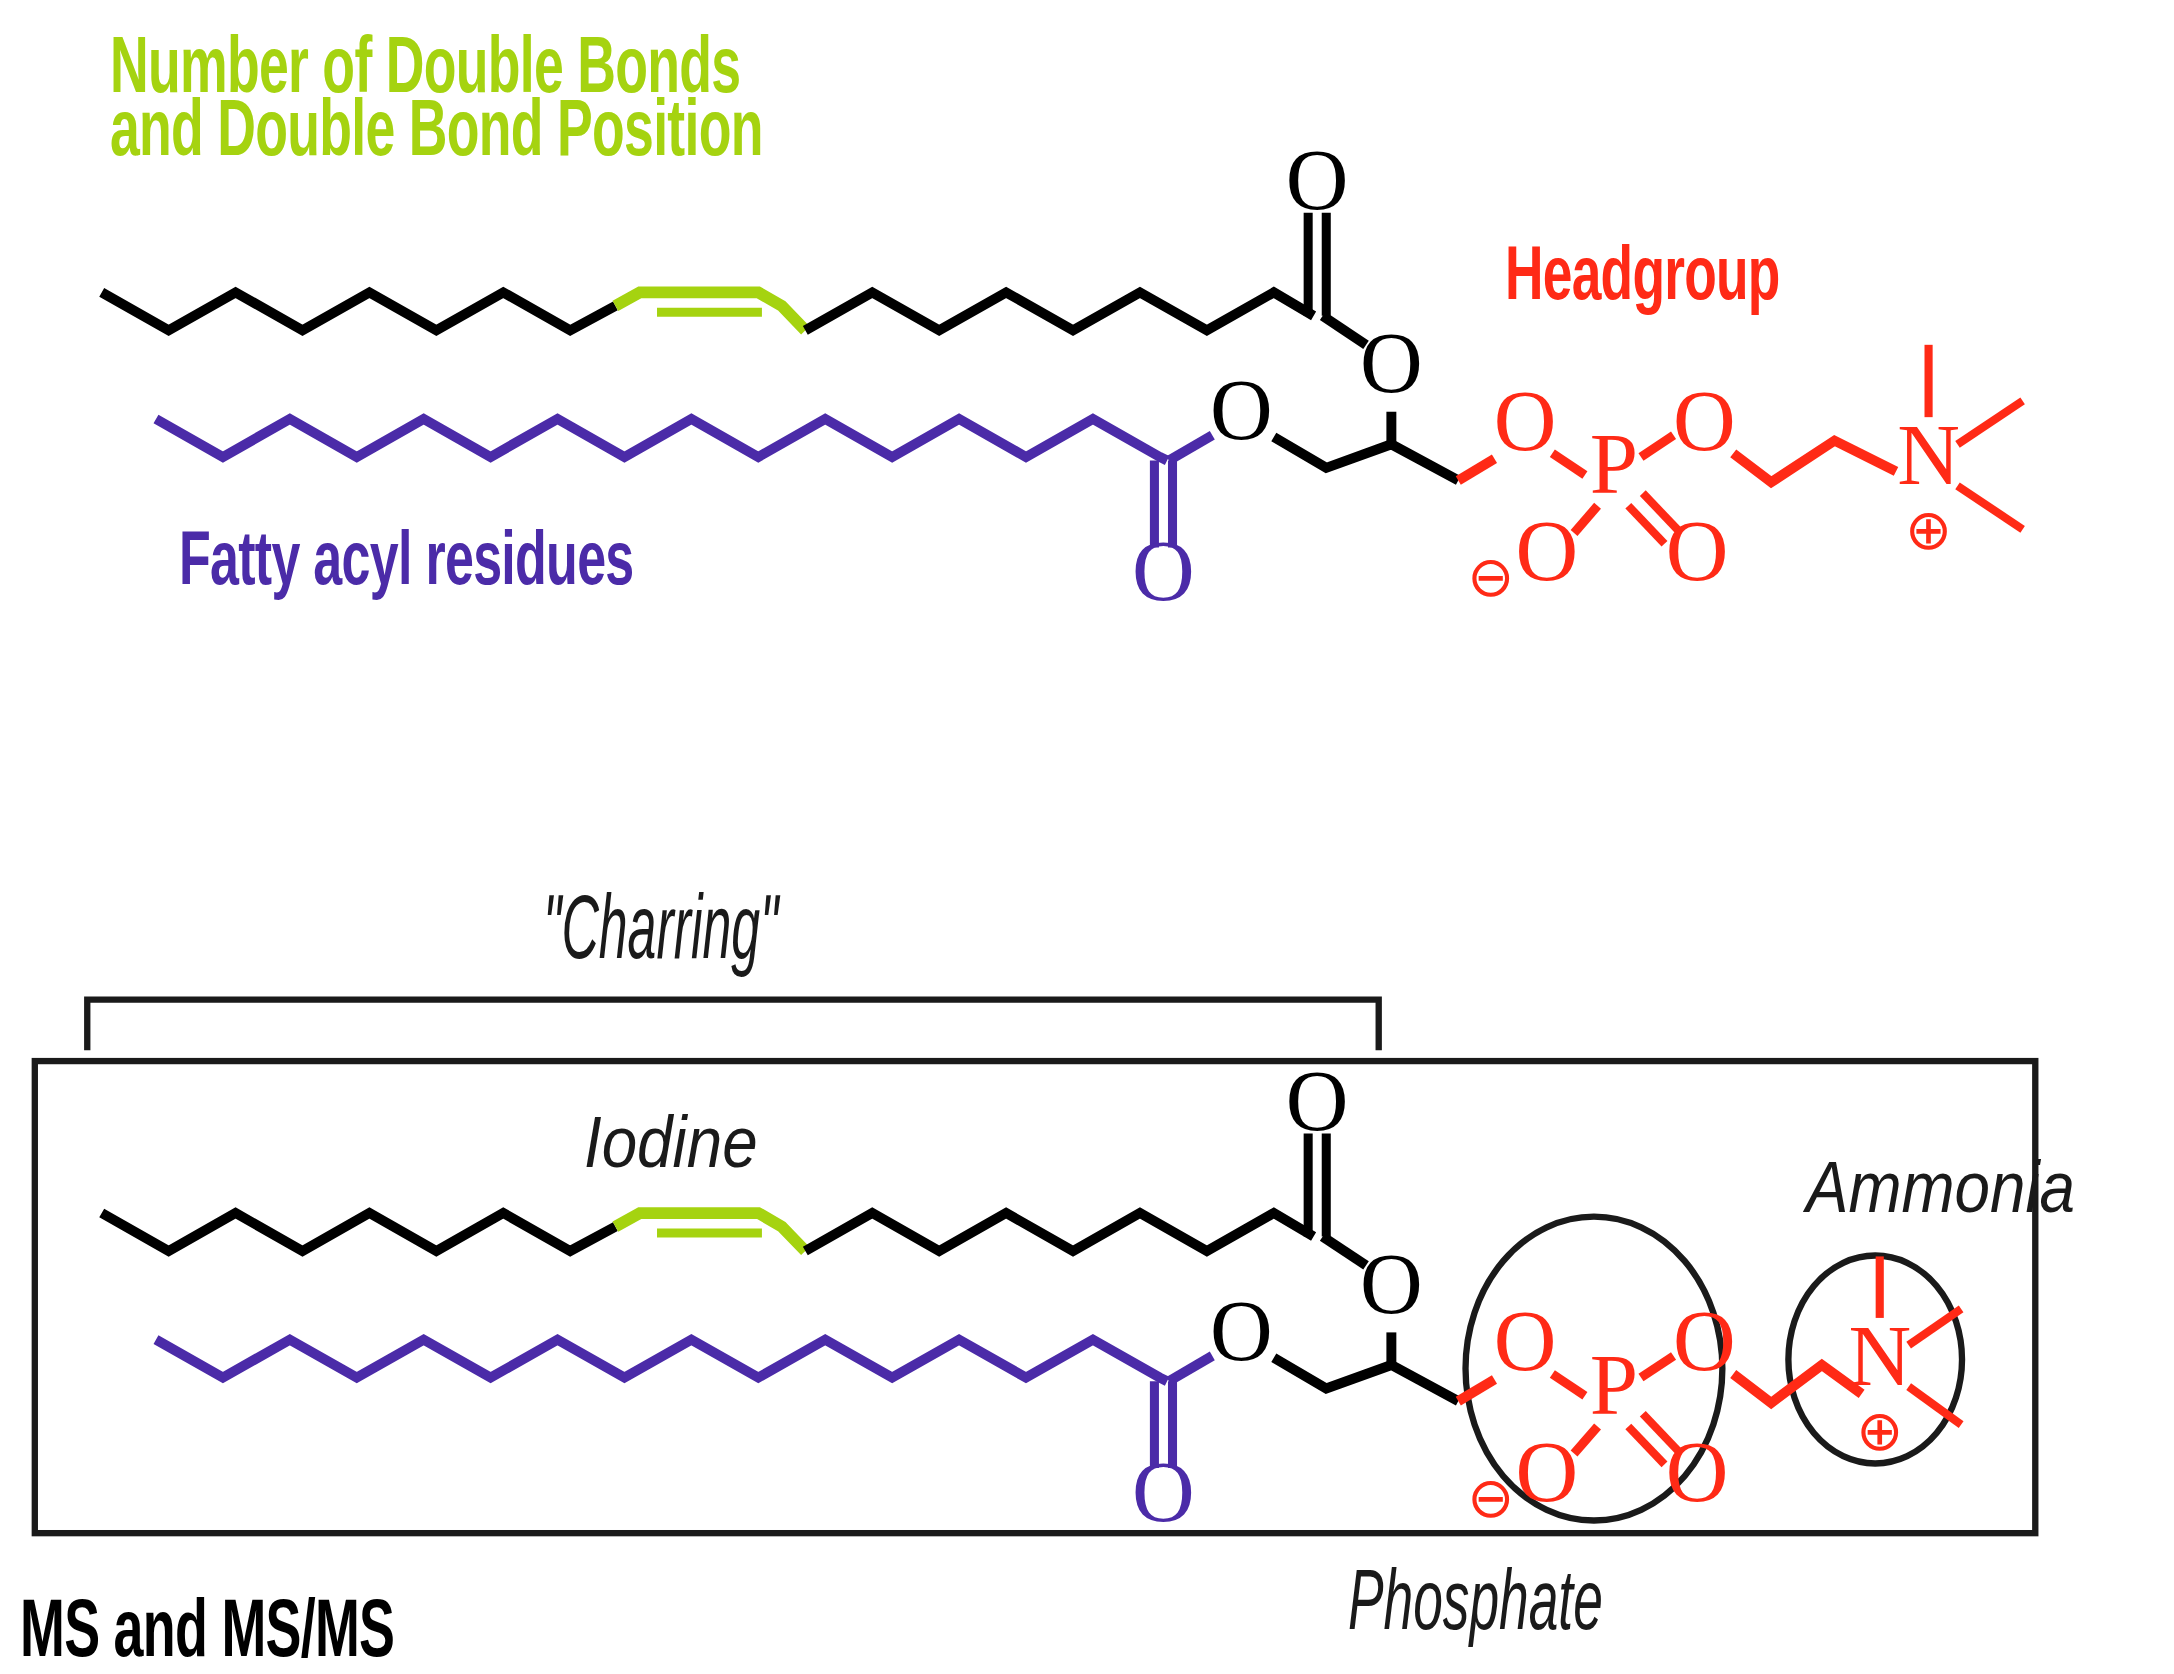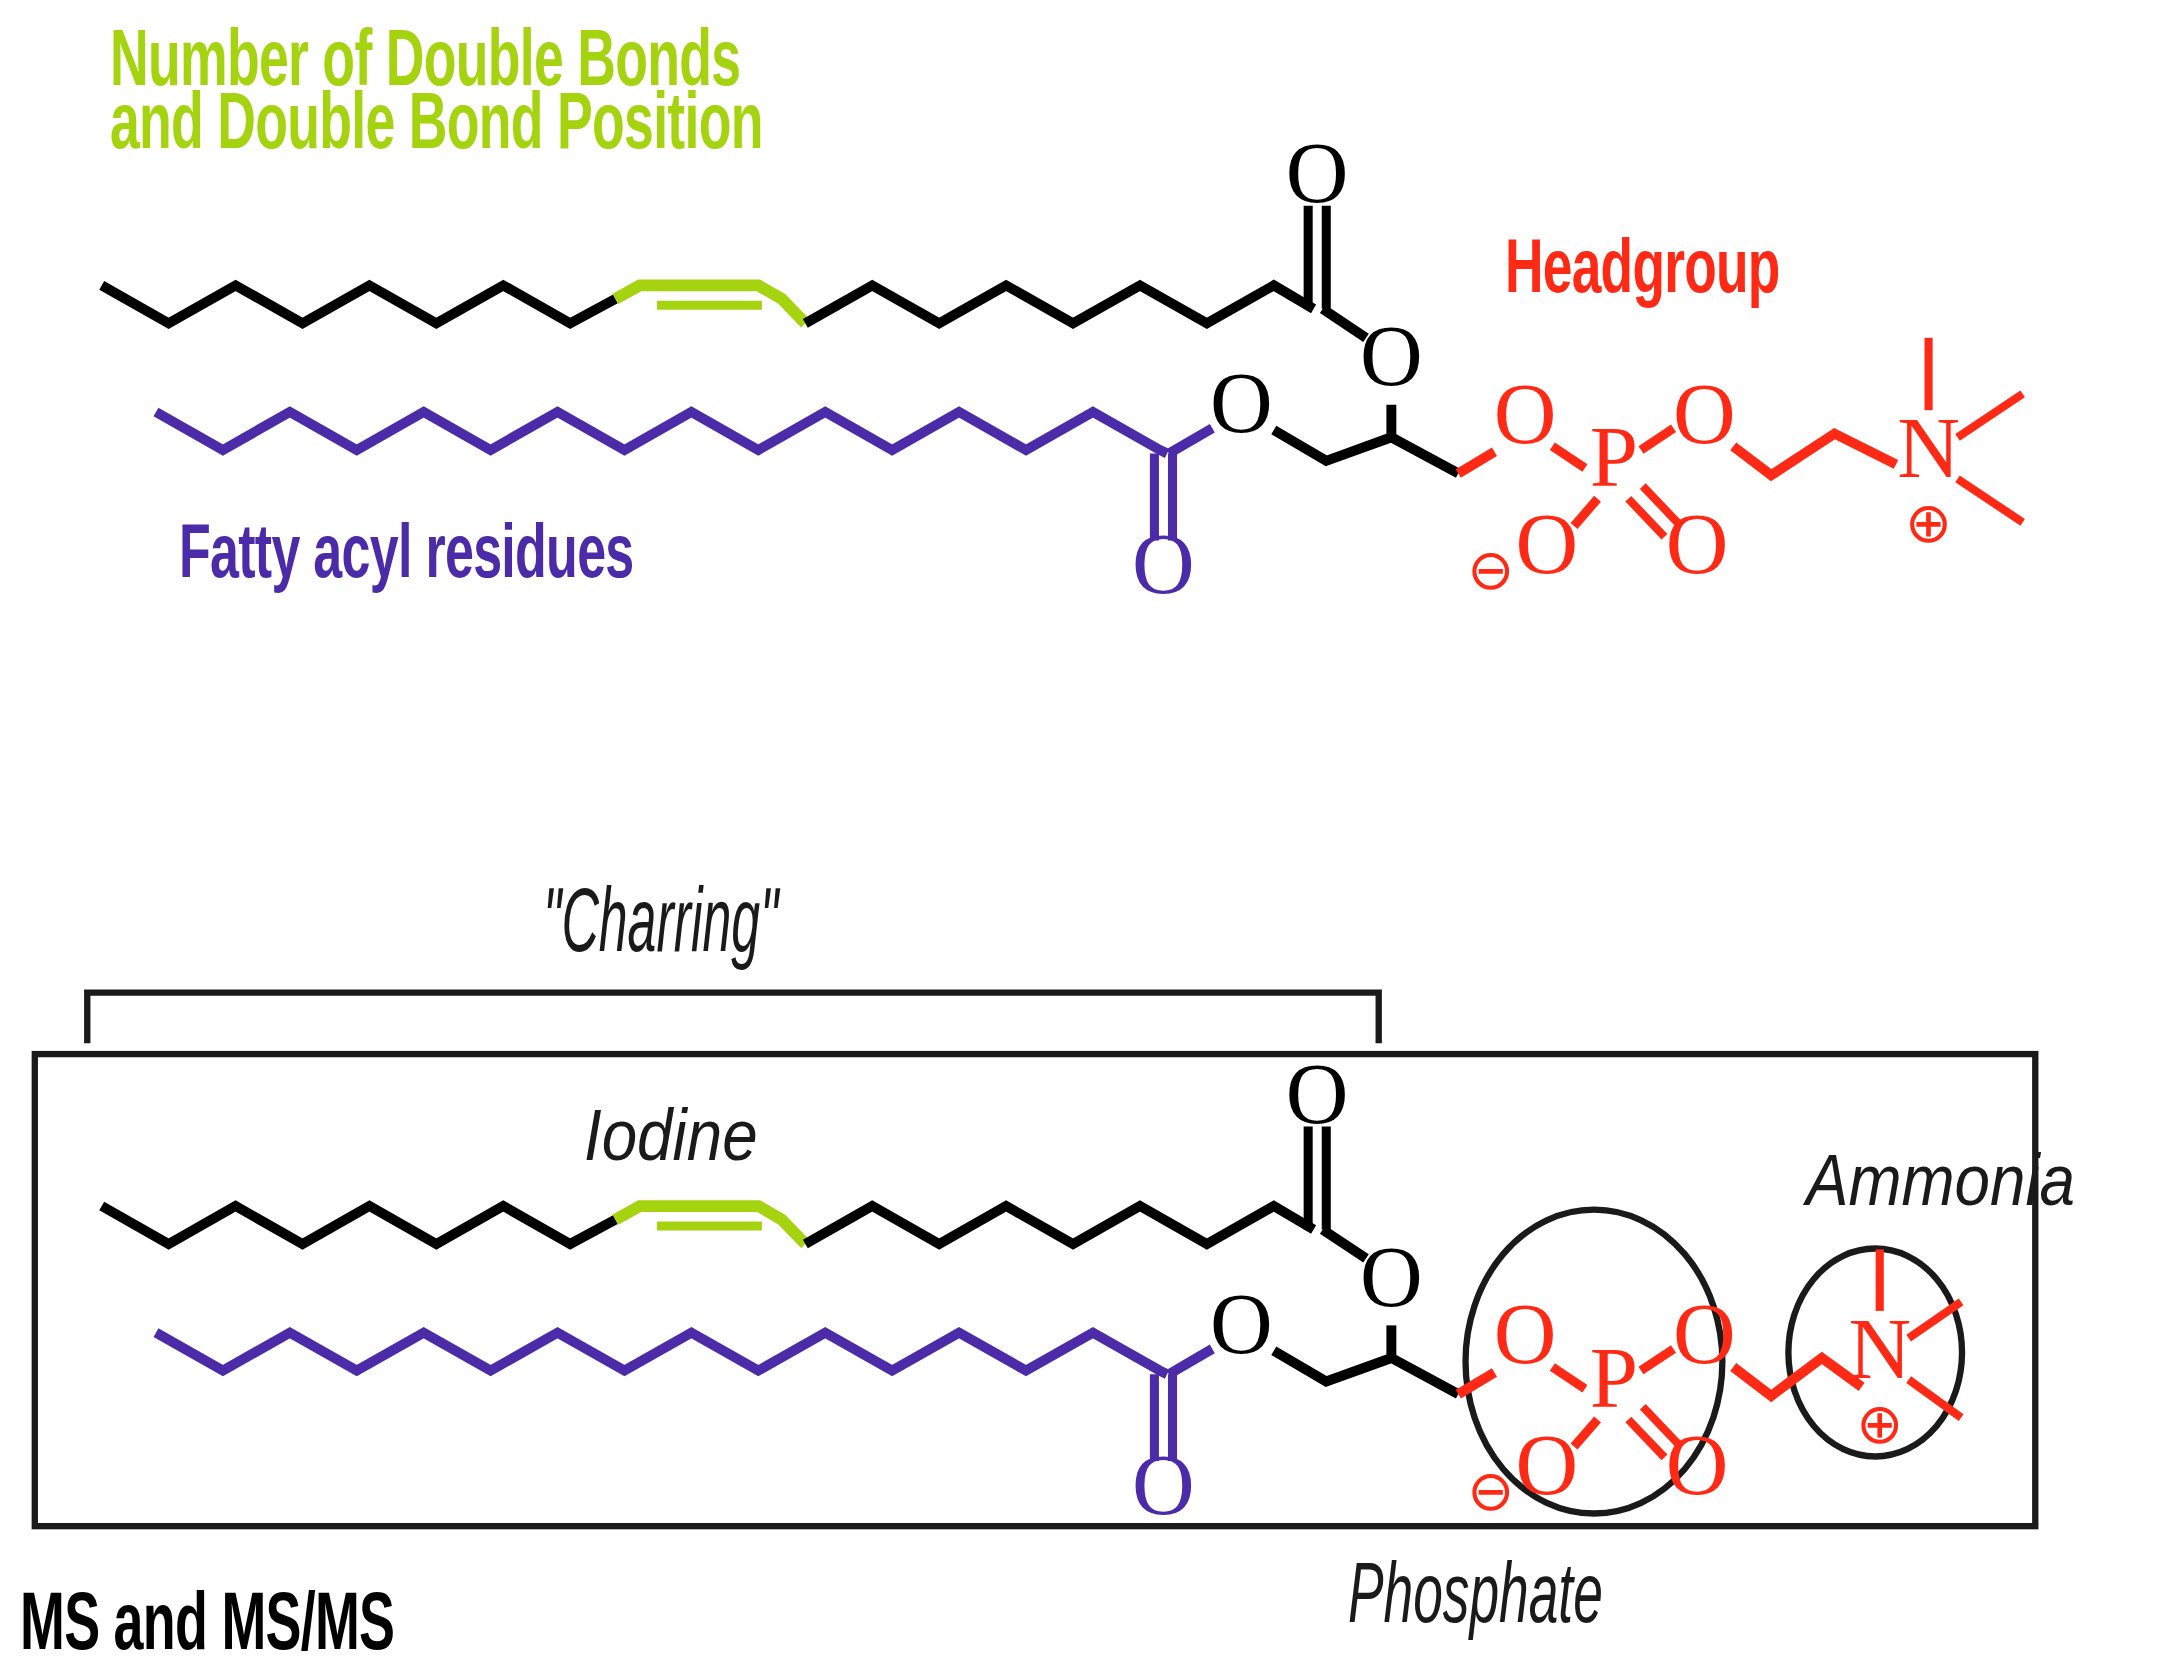--- a/index.html
+++ b/index.html
@@ -1,18 +1,18 @@
 <!DOCTYPE html>
 <html style="font-size:14.5px"><head>
 <meta charset="utf-8">
 <style>
   html,body{margin:0;padding:0;background:#ffffff;}
   body{width:2175px;height:1674px;position:relative;overflow:hidden;
        font-family:"Liberation Sans",sans-serif;}
-  #stage{position:absolute;left:0;top:5px;width:2175px;height:1216px;}
+  #stage{position:absolute;left:0;top:12px;width:2175px;height:1216px;}
   .lbl{position:absolute;white-space:nowrap;line-height:1;}
 
   
   .hd{font-weight:bold;transform-origin:left top;}
 
   
   .it{font-style:italic;}
 
   svg{position:absolute;left:0;top:0;width:2175px;height:1674px;overflow:visible;}
 </style>

